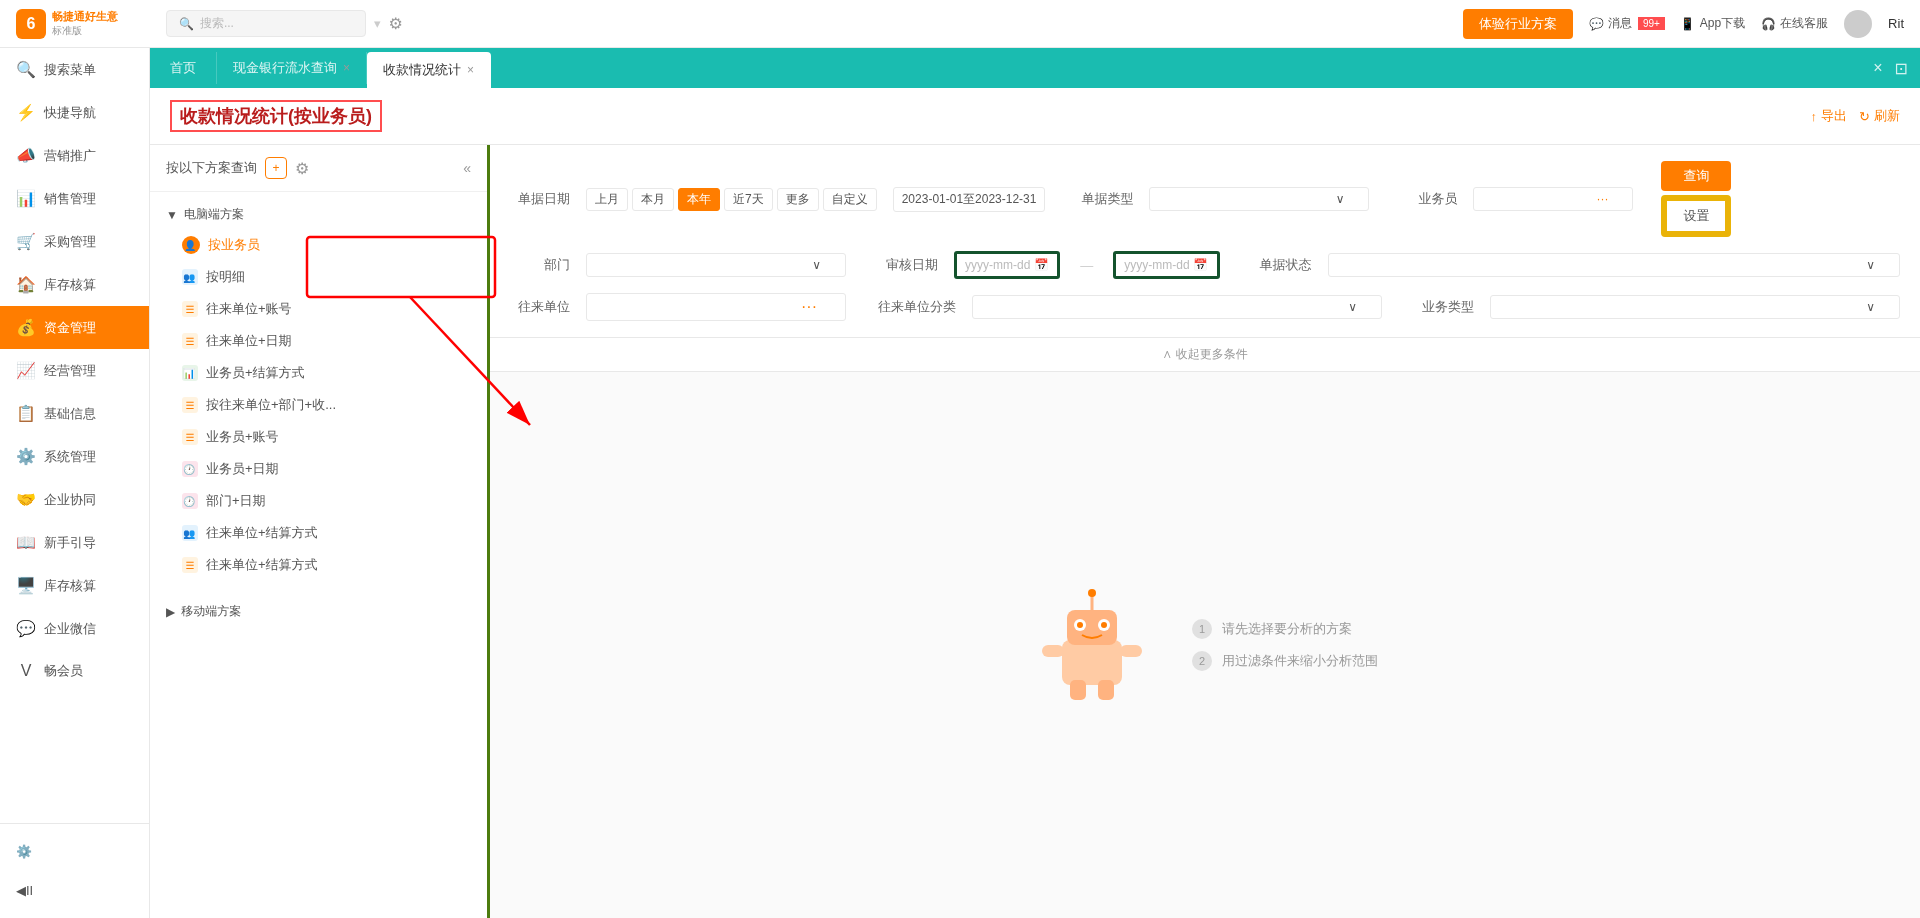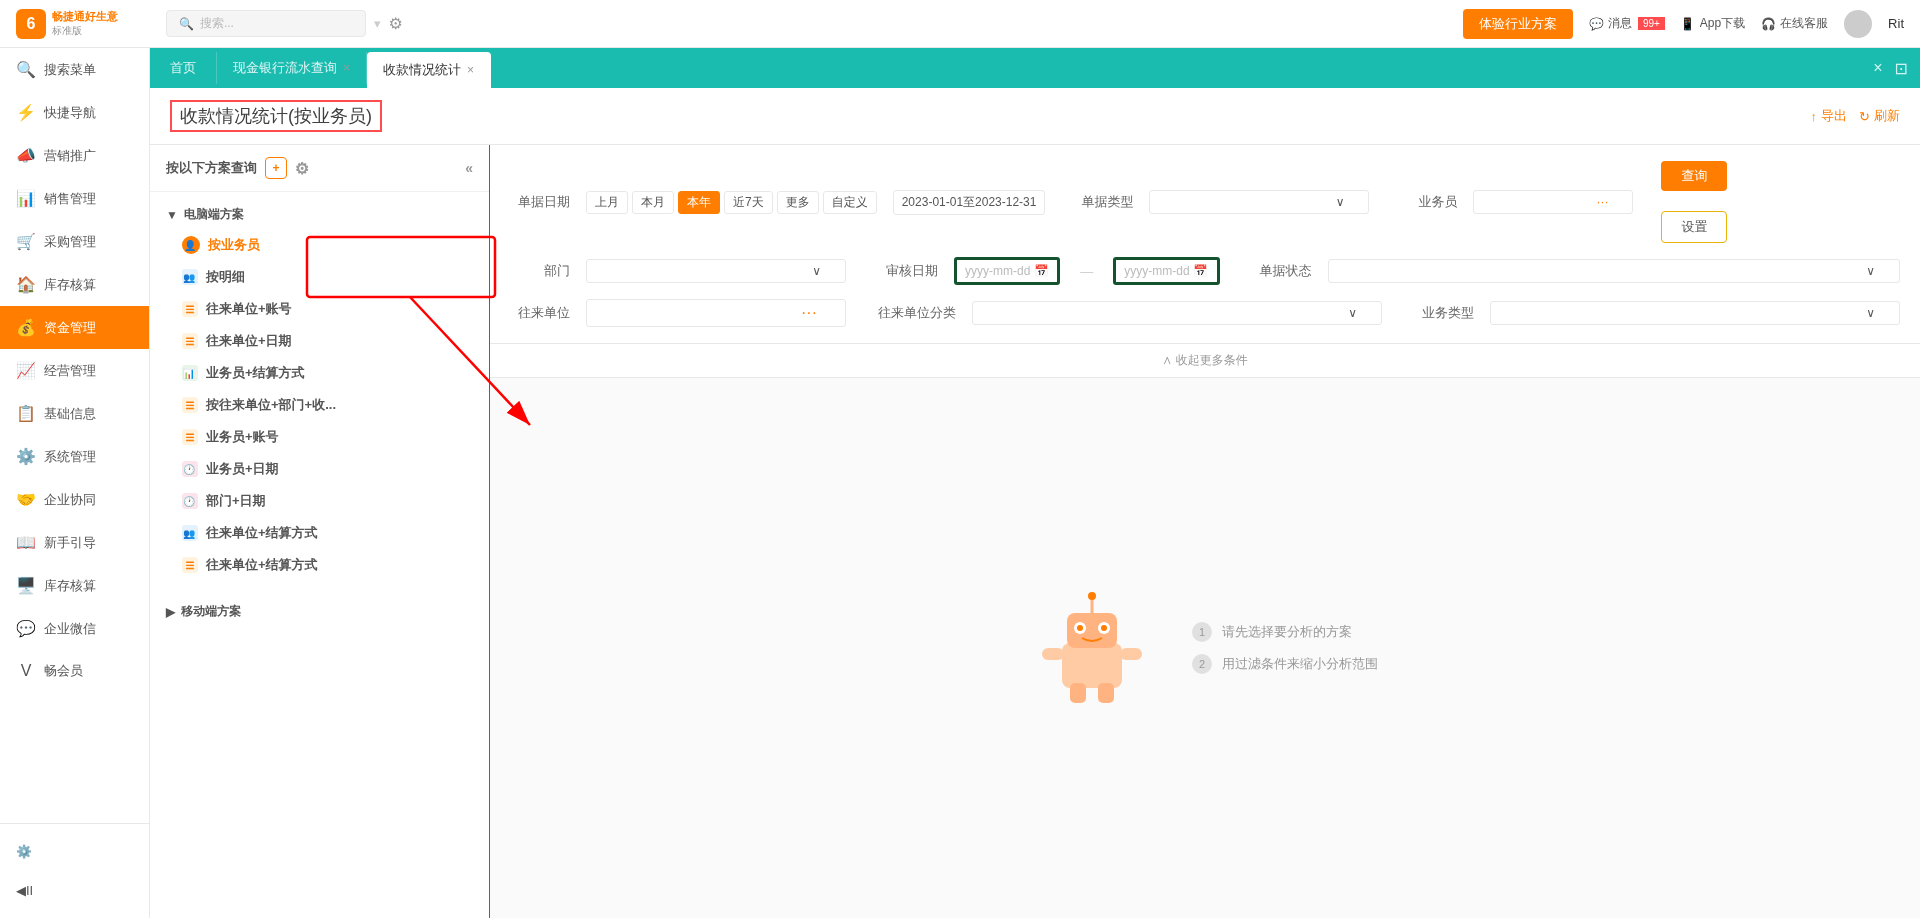--- a/index.html
+++ b/index.html
@@ -144,41 +144,40 @@
     .page-header {
       background: #fff;
       padding: 12px 20px;
       display: flex;
       align-items: center;
       justify-content: space-between;
       border-bottom: 1px solid #e8e8e8;
     }
     .page-title {
       font-size: 18px;
-      font-weight: normal;
-      color: #404040;
+      font-weight: bold;
+      color: #b91c1c;
       border: 2px solid #ff4d4f;
       padding: 2px 8px;
     }
     .page-actions { display: flex; gap: 12px; align-items: center; }
     .export-btn, .refresh-btn {
       display: flex; align-items: center; gap: 4px;
       color: #ff7d00; cursor: pointer; font-size: 13px;
       border: none; background: none;
     }
 
     
     .left-panel {
       width: 340px;
       background: #fff;
-      border-right: 1px solid #4d7c0f;
+      border-right: 3px solid #4d7c0f;
       display: flex;
       flex-direction: column;
       overflow-y: auto;
-      font-weight: bold;
     }
     .panel-header {
       display: flex;
       align-items: center;
       padding: 12px 16px;
       border-bottom: 1px solid #f0f0f0;
       gap: 8px;
       font-size: 13px;
       color: #555;
     }
@@ -309,22 +308,22 @@
       display: flex; align-items: center; justify-content: center;
       font-size: 11px; flex-shrink: 0;
     }
 
     
     .query-btn {
       background: #ff7d00; color: #fff; border: none;
       border-radius: 4px; padding: 6px 20px; cursor: pointer; font-size: 13px;
     }
     .settings-btn-2 {
-      background: #fff; color: #555; border: 1px solid #eab308;
-      border-radius: 4px; padding: 6px 16px; cursor: pointer; font-size: 13px; margin-top: 16px;
+      background: #fff; color: #555; border: 6px solid #eab308;
+      border-radius: 4px; padding: 6px 16px; cursor: pointer; font-size: 13px;
     }
 
     
     .more-dots { color: #ff7d00; cursor: pointer; font-size: 16px; padding: 0 4px; }
 
     
     .date-input-box {
       border: 3px solid #14532d; border-radius: 3px;
       padding: 4px 8px; color: #bbb; font-size: 12px;
       display: flex; align-items: center; gap: 4px;

